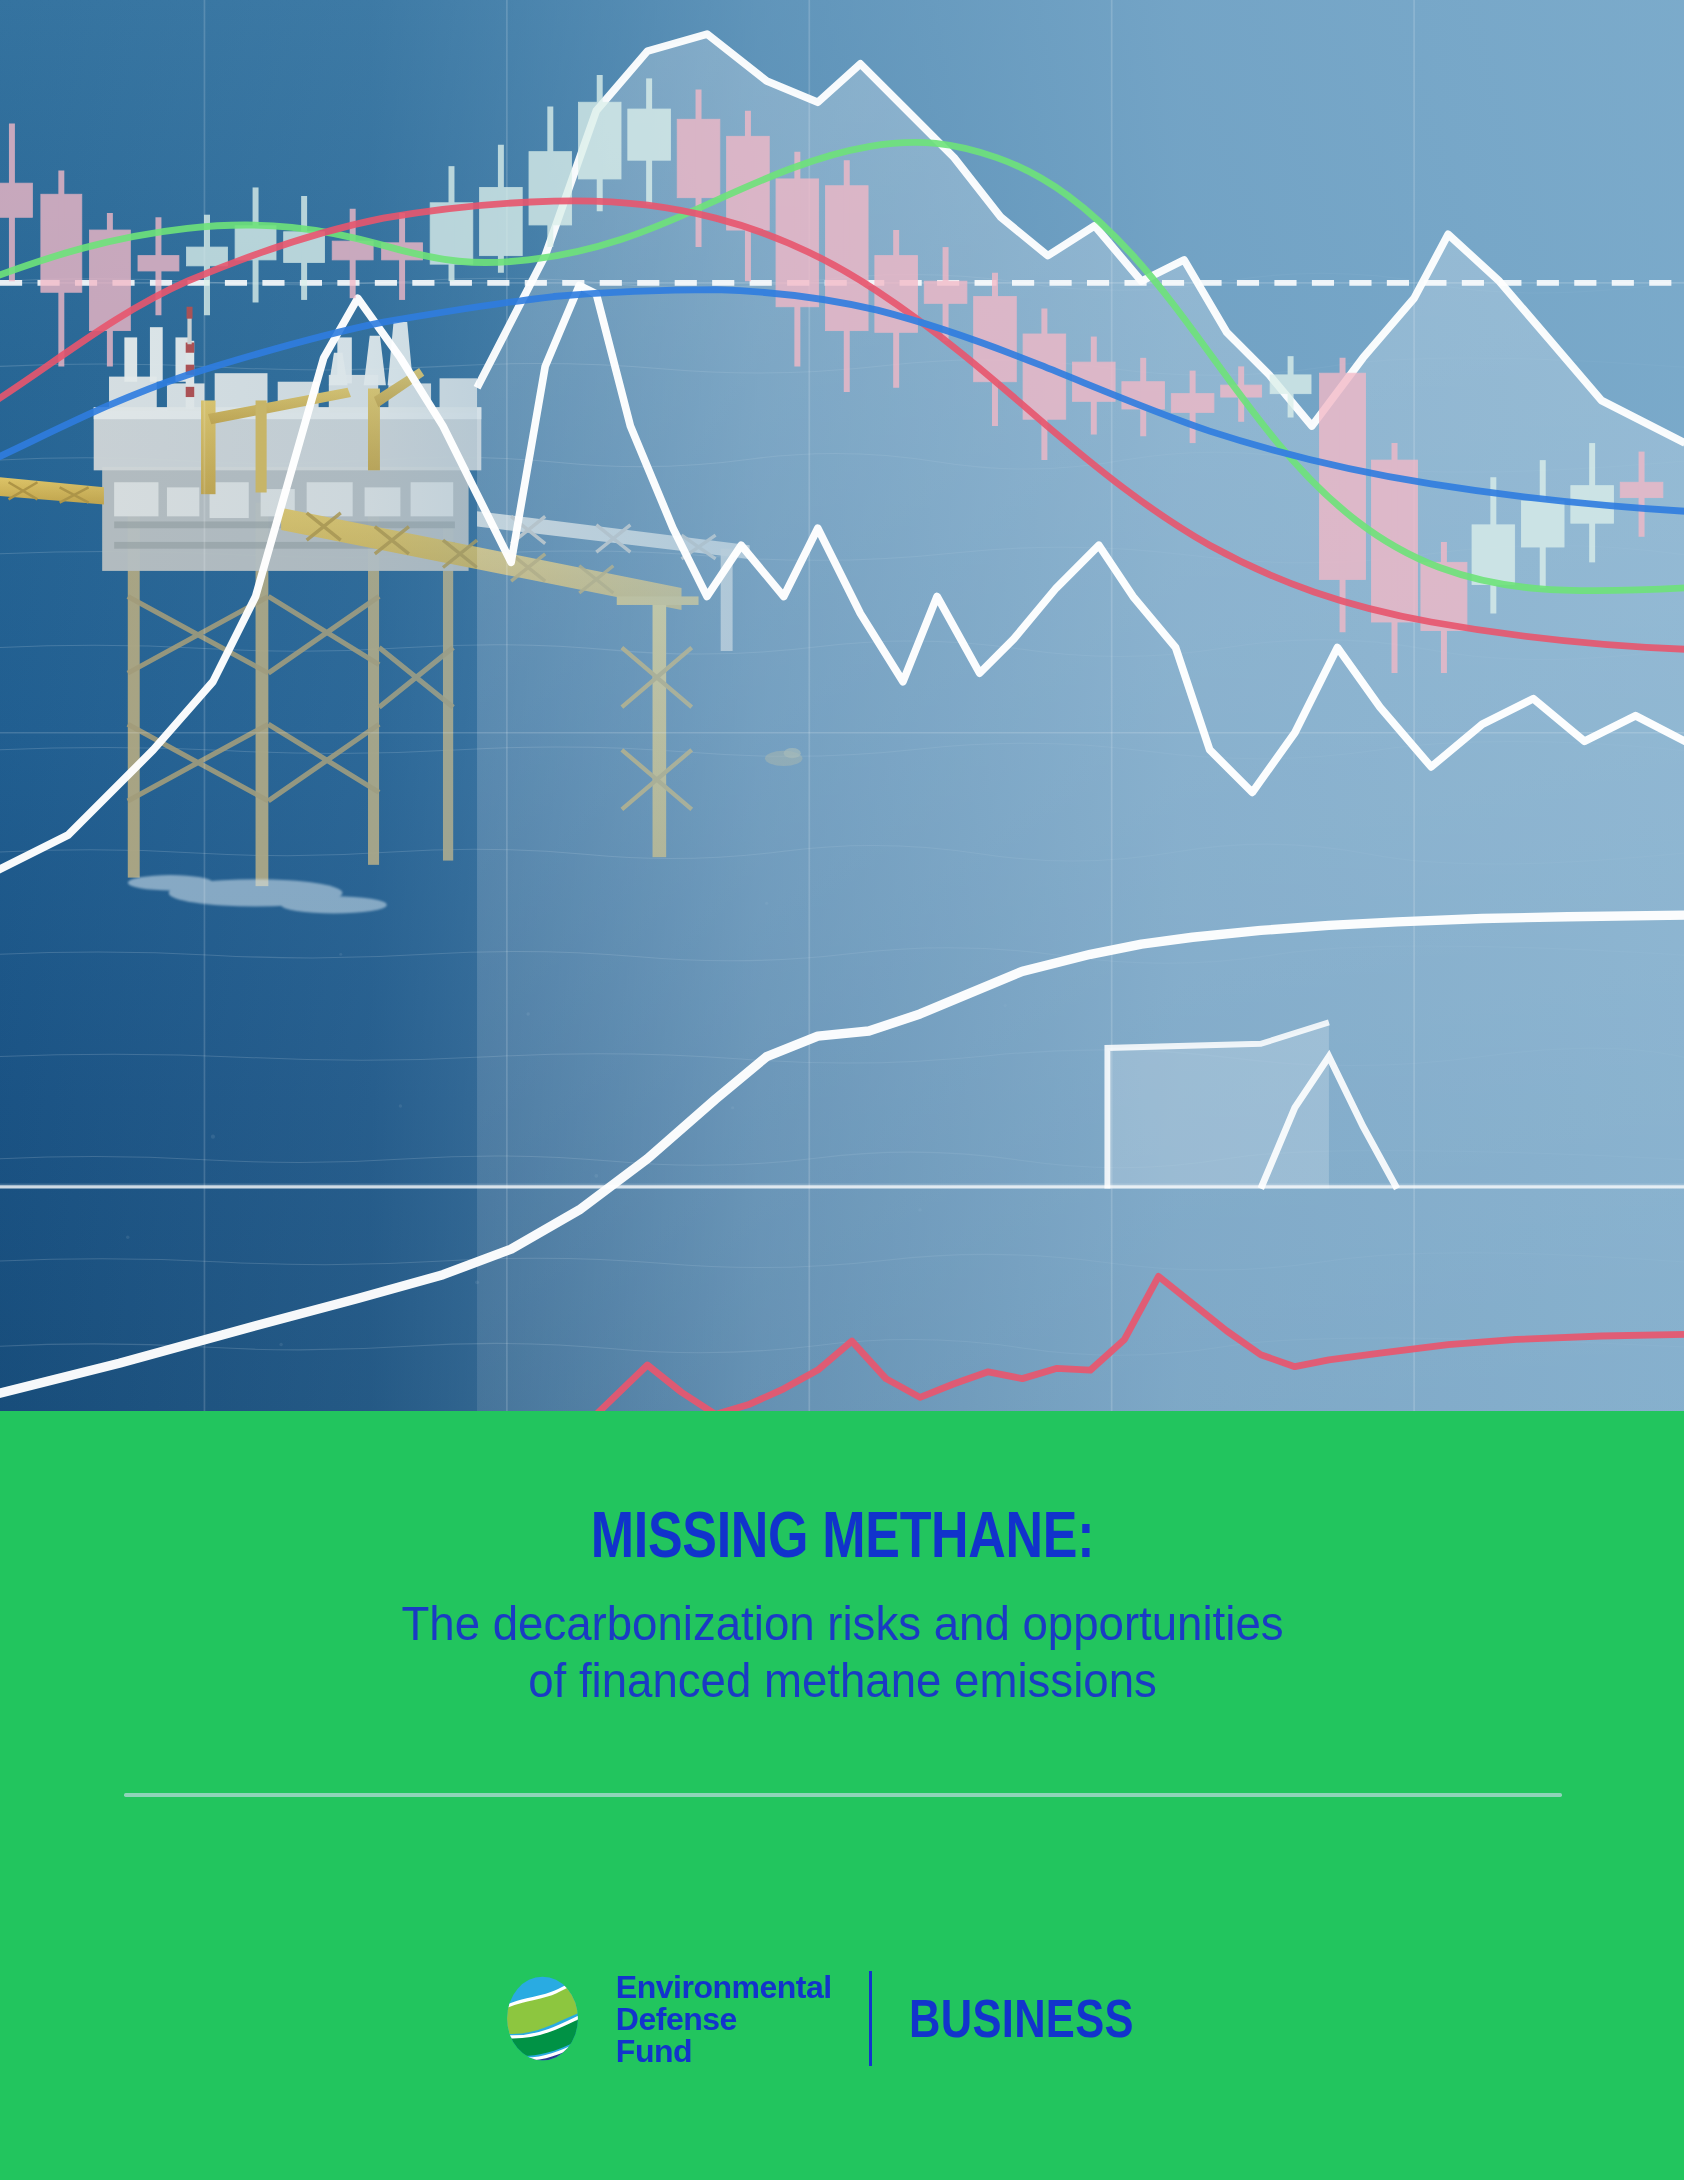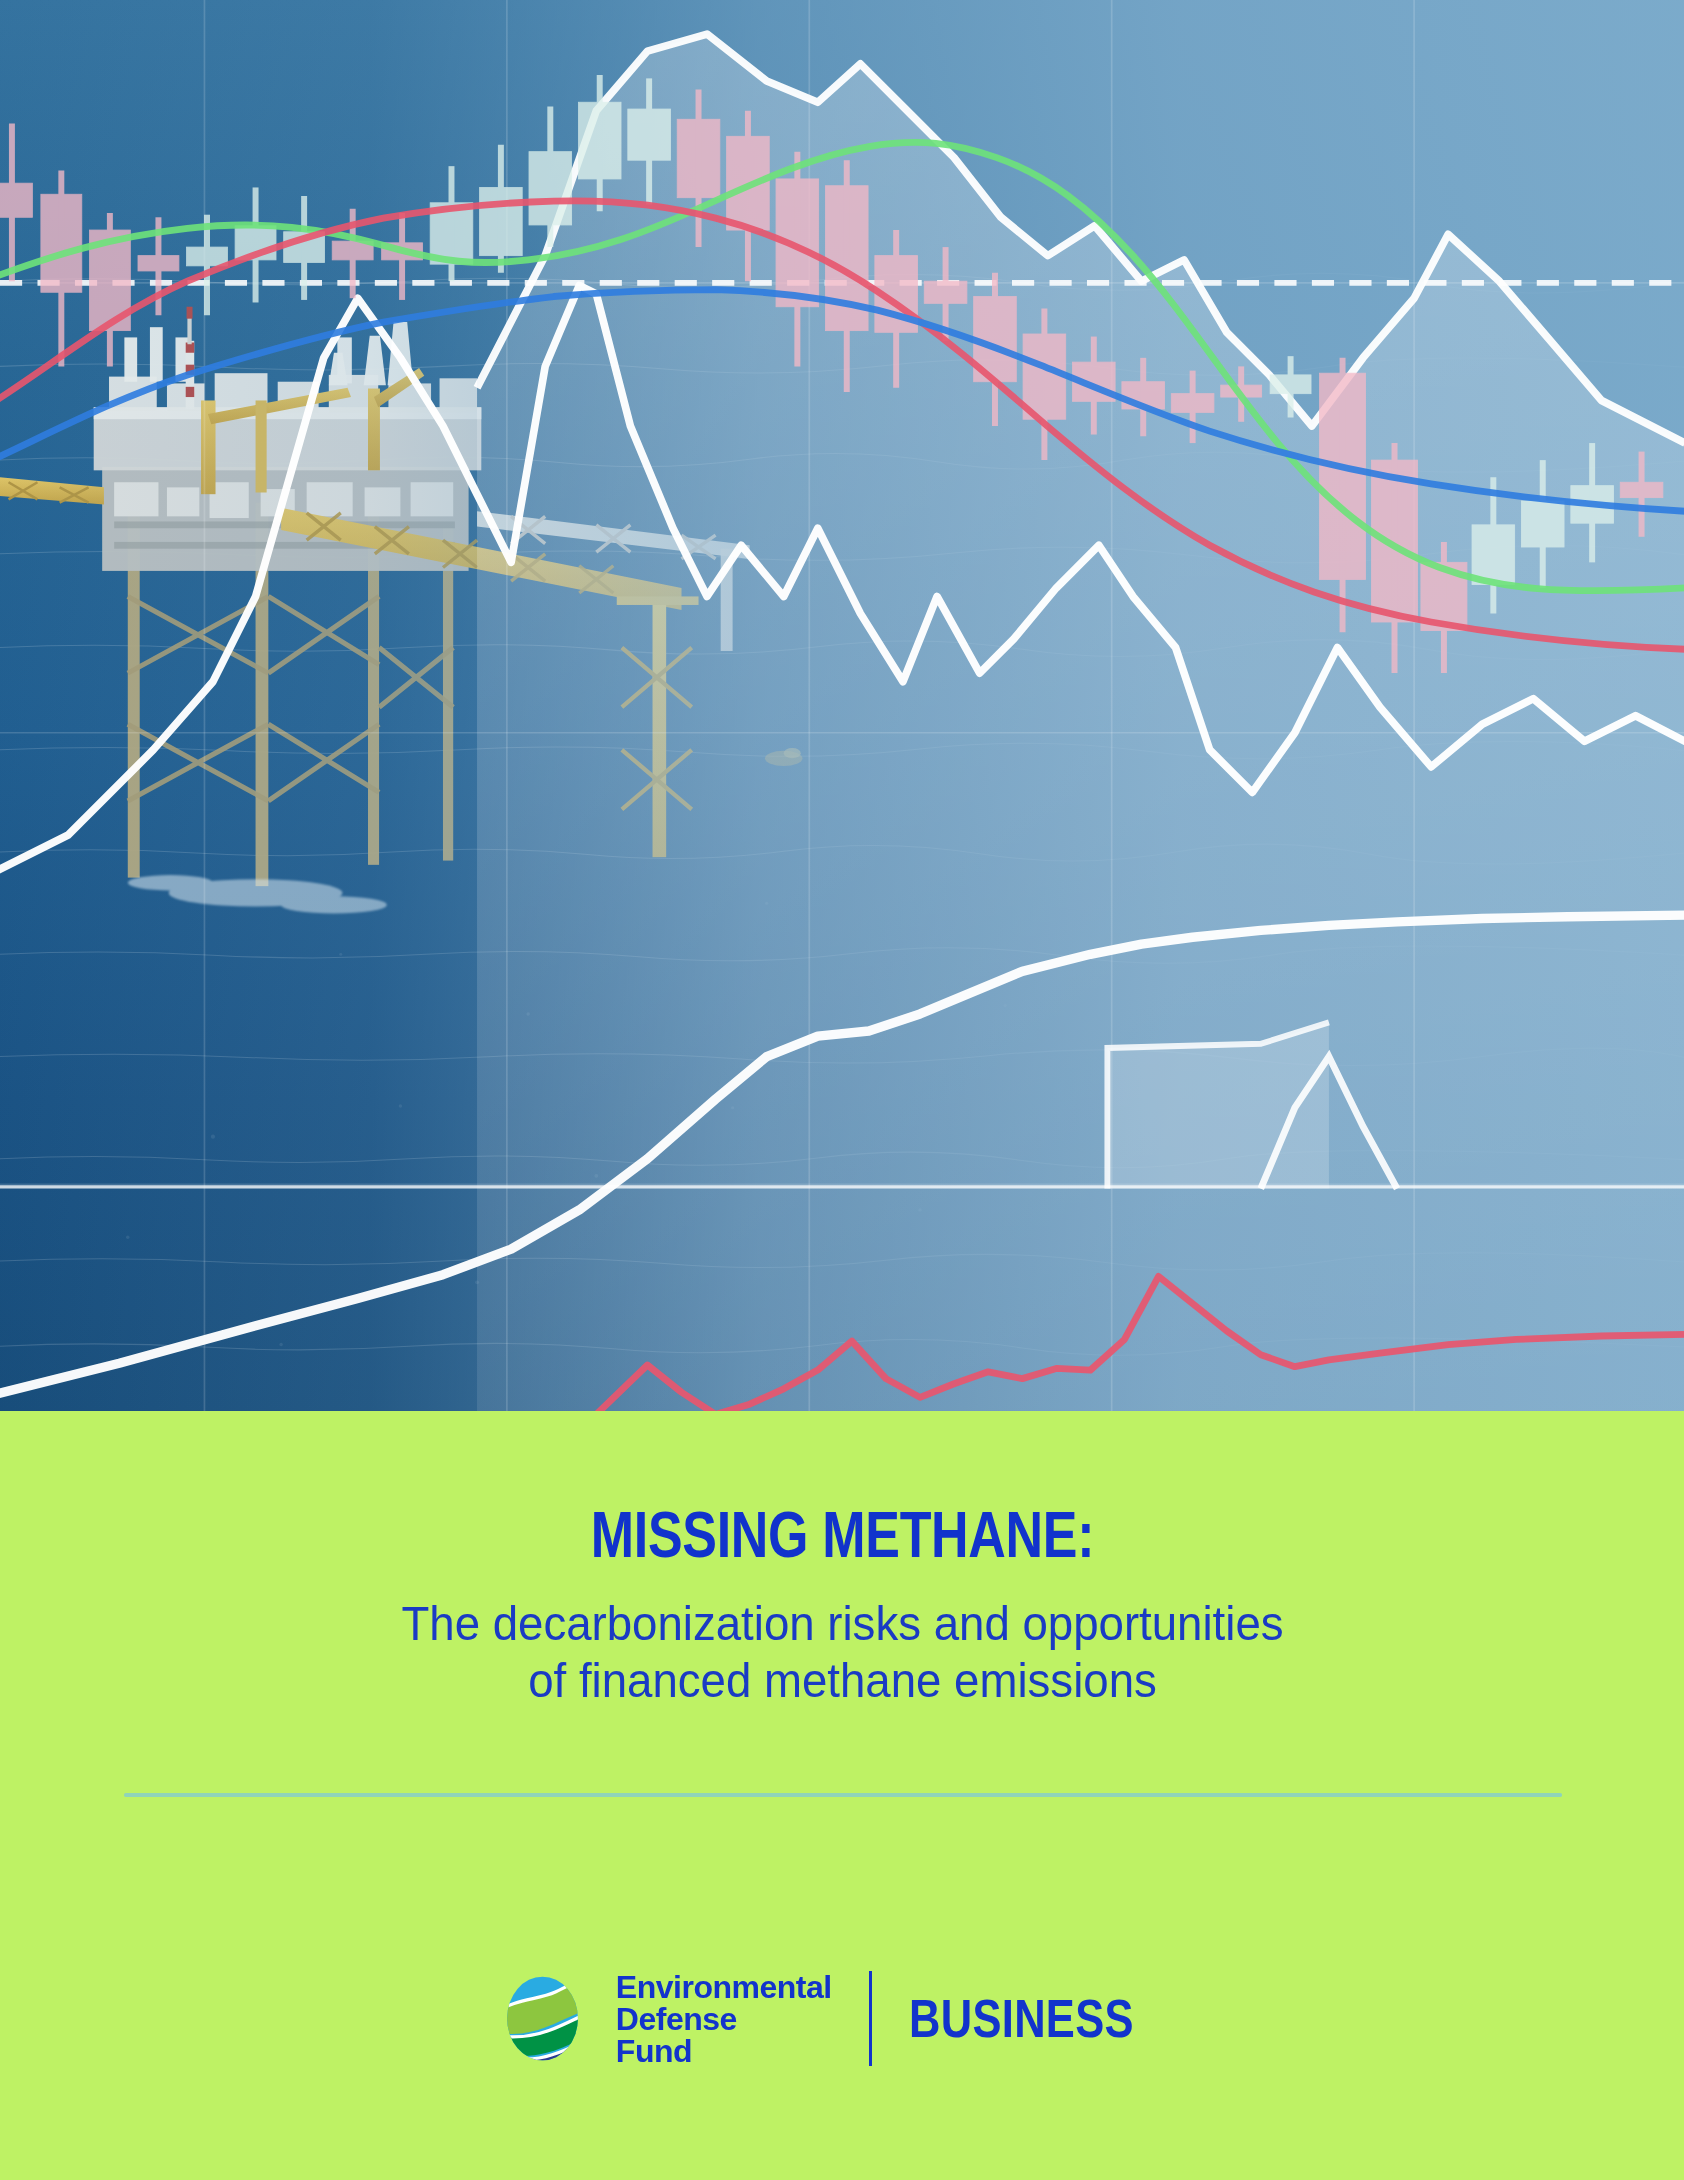--- a/index.html
+++ b/index.html
@@ -16,21 +16,21 @@
     width:1685px; height:1411px;
     overflow:hidden;
     background:#4f87b4;
   }
   .hero svg { position:absolute; top:0; left:0; width:1685px; height:1411px; display:block; }
 
   
   .lower {
     position:absolute; top:1411px; left:0;
     width:1685px; height:770px;
-    background:#bef264;
+    background:#22c55e;
   }
 
   .title-main {
     position:absolute; top:91px; left:0; width:1685px;
     text-align:center;
     font-family:"Liberation Sans", sans-serif;
     font-weight:bold;
     font-size:65px;
     letter-spacing:-0.4px;
     color:#1133cc;

